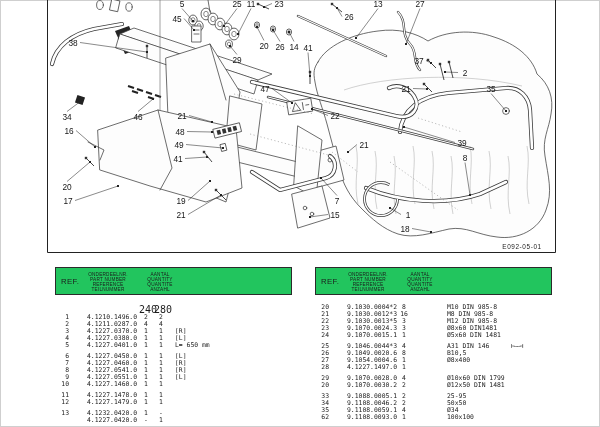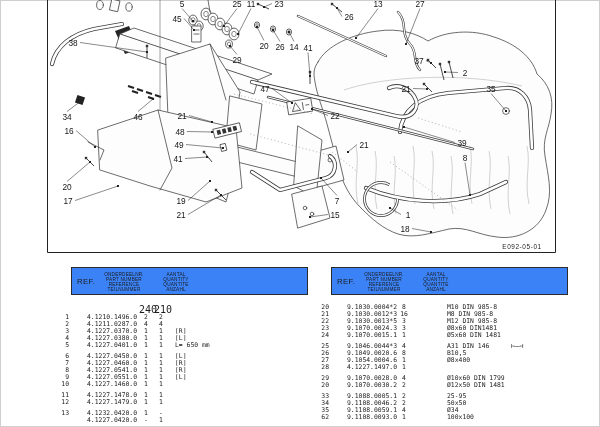--- a/index.html
+++ b/index.html
@@ -17,21 +17,21 @@
   .dotl{stroke:#777;stroke-width:0.5;fill:none;stroke-dasharray:1.2 2.4;}
   .hatch{stroke:#9a9a9a;stroke-width:0.45;fill:none;}
   .callout-num{font-size:8.3px;fill:#151515;font-family:"Liberation Sans",sans-serif;}
   .leader{stroke:#2a2a2a;stroke-width:0.55;}
   .lmark{fill:#222;}
   .code-text{font-size:6.4px;letter-spacing:0.6px;fill:#222;font-family:"Liberation Sans",sans-serif;}
 
   
   .ptable{position:absolute;top:267px;width:245px;color:#1c1c1c;}
   .ptable.left{left:55px;} .ptable.right{left:315px;}
-  .thead{box-sizing:border-box;border:1.4px solid #2b2b2b;width:237px;height:28px;position:relative;background:#3b82f6;margin-left:16px;}
+  .thead{box-sizing:border-box;border:1.4px solid #2b2b2b;width:237px;height:28px;position:relative;background:#22c55e;}
   .ref-h{position:absolute;left:5px;top:9px;font-size:7.8px;letter-spacing:0.3px;}
   .hcol{position:absolute;top:3.5px;text-align:center;font-size:4.7px;line-height:5.3px;letter-spacing:0.2px;}
   .hcol.part{left:12px;width:80px;}
   .hcol.qty{left:76px;width:56px;}
   .variant{position:absolute;top:37px;left:0;width:237px;height:7px;
            font-family:"DejaVu Sans Mono",monospace;font-weight:normal;font-size:10px;}
   .variant span{position:absolute;top:0;width:14px;text-align:center;}
   .v1{left:84px;} .v2{left:99px;}
   .tbody{position:absolute;left:0;width:242px;font-family:"DejaVu Sans Mono",monospace;}
   .tbody.lb{top:47px;} .tbody.rb{top:37px;}
@@ -361,21 +361,21 @@
       </div>
       <div class="hcol qty">
         <div>AANTAL</div>
         <div>QUANTITY</div>
         <div>QUANTITE</div>
         <div>ANZAHL</div>
       </div>
     </div>
     <div class="variant">
       <span class="v1">240</span>
-      <span class="v2">210</span>
+      <span class="v2">280</span>
     </div>
     <div class="tbody lb" id="left-body">
         <div class="group">
           <div class="row"><span class="cell c-ref">1</span><span class="cell c-part">4.1210.1496.0</span><span class="cell c-q1">2</span><span class="cell c-q2">2</span></div>
           <div class="row"><span class="cell c-ref">2</span><span class="cell c-part">4.1211.0287.0</span><span class="cell c-q1">4</span><span class="cell c-q2">4</span></div>
           <div class="row"><span class="cell c-ref">3</span><span class="cell c-part">4.1227.0370.0</span><span class="cell c-q1">1</span><span class="cell c-q2">1</span><span class="cell c-note">[R]</span></div>
           <div class="row"><span class="cell c-ref">4</span><span class="cell c-part">4.1227.0380.0</span><span class="cell c-q1">1</span><span class="cell c-q2">1</span><span class="cell c-note">[L]</span></div>
           <div class="row"><span class="cell c-ref">5</span><span class="cell c-part">4.1227.0401.0</span><span class="cell c-q1">1</span><span class="cell c-q2">1</span><span class="cell c-note">L= 650 mm</span></div>
         </div>
         <div class="group">

